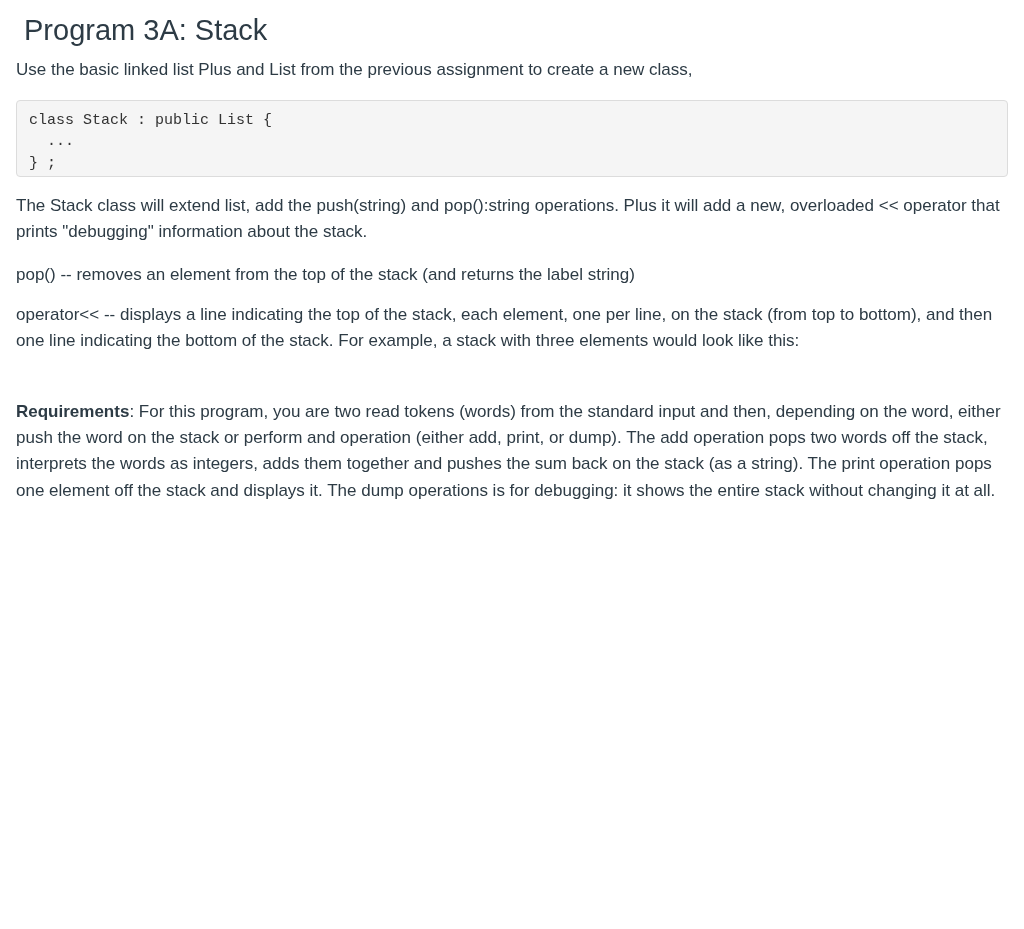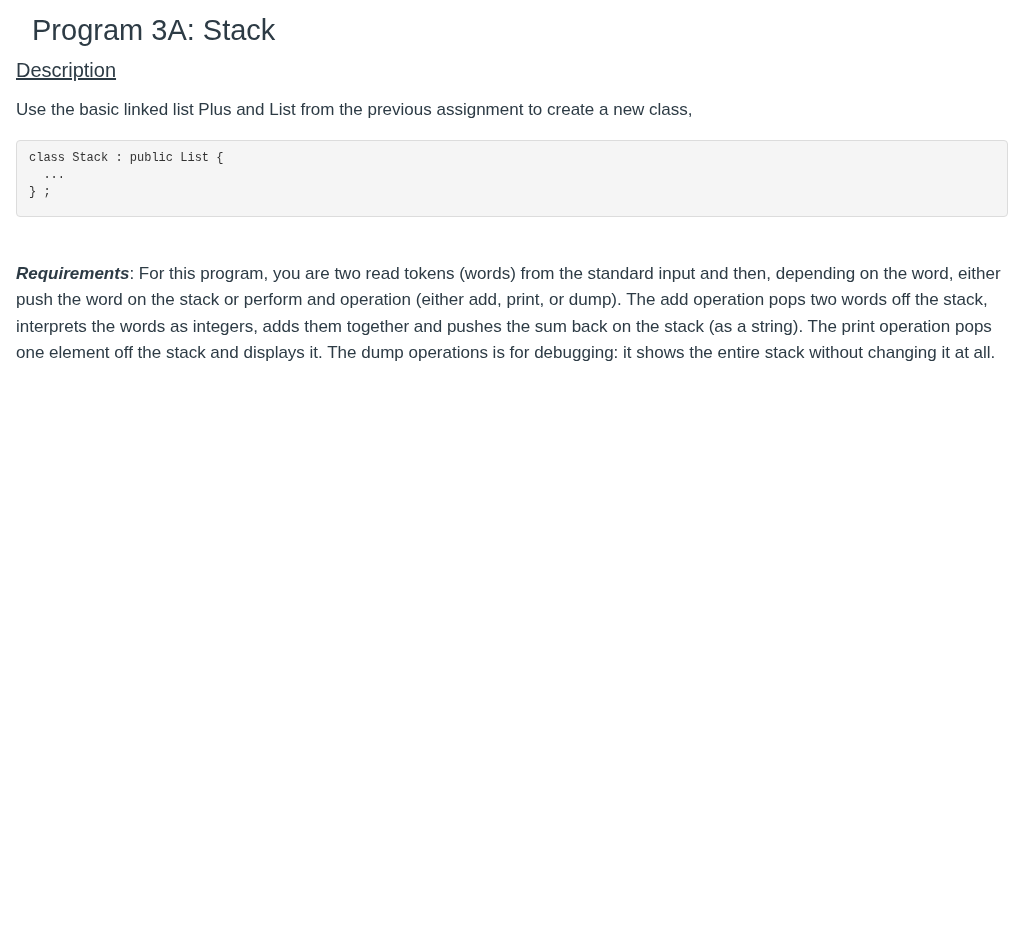--- a/index.html
+++ b/index.html
@@ -12,75 +12,76 @@
     line-height: 1.55;
   }
   .page {
     box-sizing: border-box;
     width: 1024px;
     padding: 14px 16px 24px 16px;
   }
   h2.title {
     font-size: 29px;
     font-weight: 400;
-    margin: 0 0 10px 16px;
+    margin: 0 0 10px 8px;
     line-height: 1.15;
     color: #2d3b45;
   }
   .desc-heading {
     font-size: 20px;
     text-decoration: underline;
     margin: 0 0 14px 0;
     line-height: 1.3;
   }
   p {
     margin: 0 0 16px 0;
   }
   p.tight {
     margin-bottom: 14px;
   }
   pre.codeblock {
     background: #f5f5f5;
     border: 1px solid #dcdcdc;
     border-radius: 4px;
-    padding: 9px 12px 14px 12px;
+    padding: 9px 12px 1px 12px;
     margin: 0 0 16px 0;
     font-family: Menlo, Consolas, "Liberation Mono", monospace;
-    font-size: 12px;
+    font-size: 15px;
     line-height: 1.45;
     color: #333;
     white-space: pre;
     overflow: auto;
   }
   .req-label {
     font-weight: 700;
-    font-style: italic;
   }
   .spacer {
     height: 28px;
   }
 </style>
 </head>
 <body>
 
 <div class="page">
 
   <h2 class="title">Program 3A: Stack</h2>
 
-  <div class="desc-heading">Description</div>
 
   <p>Use the basic linked list Plus and List from the previous assignment to create a new class,</p>
 
   <pre class="codeblock">class Stack : public List {
   ...
 } ;</pre>
 
+  <p>The Stack class will extend list, add the push(string) and pop():string operations.  Plus it will add a new, overloaded &lt;&lt; operator that prints "debugging" information about the stack.</p>
 
 
+  <p class="tight">pop() -- removes an element from the top of the stack (and returns the label string)</p>
 
+  <p>operator&lt;&lt; -- displays a line indicating the top of the stack, each element, one per line, on the stack (from top to bottom), and then one line indicating the bottom of the stack.  For example, a stack with three elements would look like this:</p>
 
 
   <div class="spacer"></div>
 
   <p>
     <span class="req-label">Requirements</span><span>: For this program, you are two read tokens (words) from the standard input and then, depending on the word, either push the word on the stack or perform and operation (either add, print, or dump).  The add operation pops two words off the stack, interprets the words as integers, adds them together and pushes the sum back on the stack (as a string).  The print operation pops one element off the stack and displays it.  The dump operations is for debugging:  it shows the entire stack without changing it at all.</span>
   </p>
 
 </div>
 

